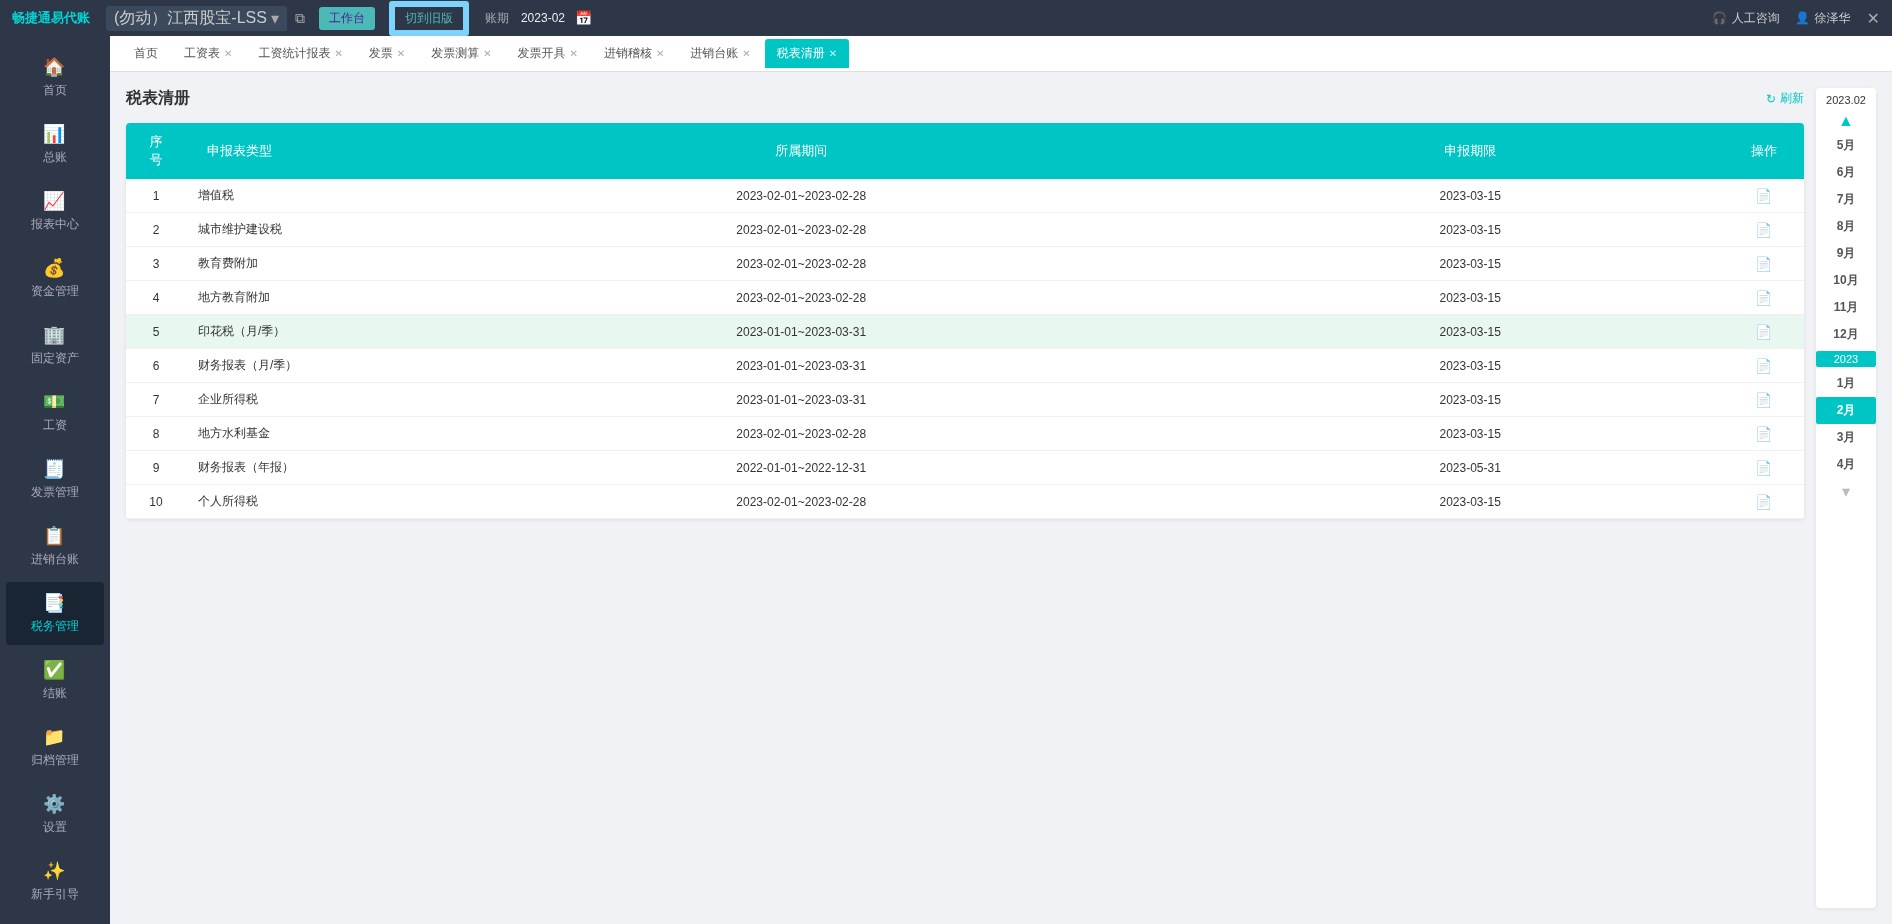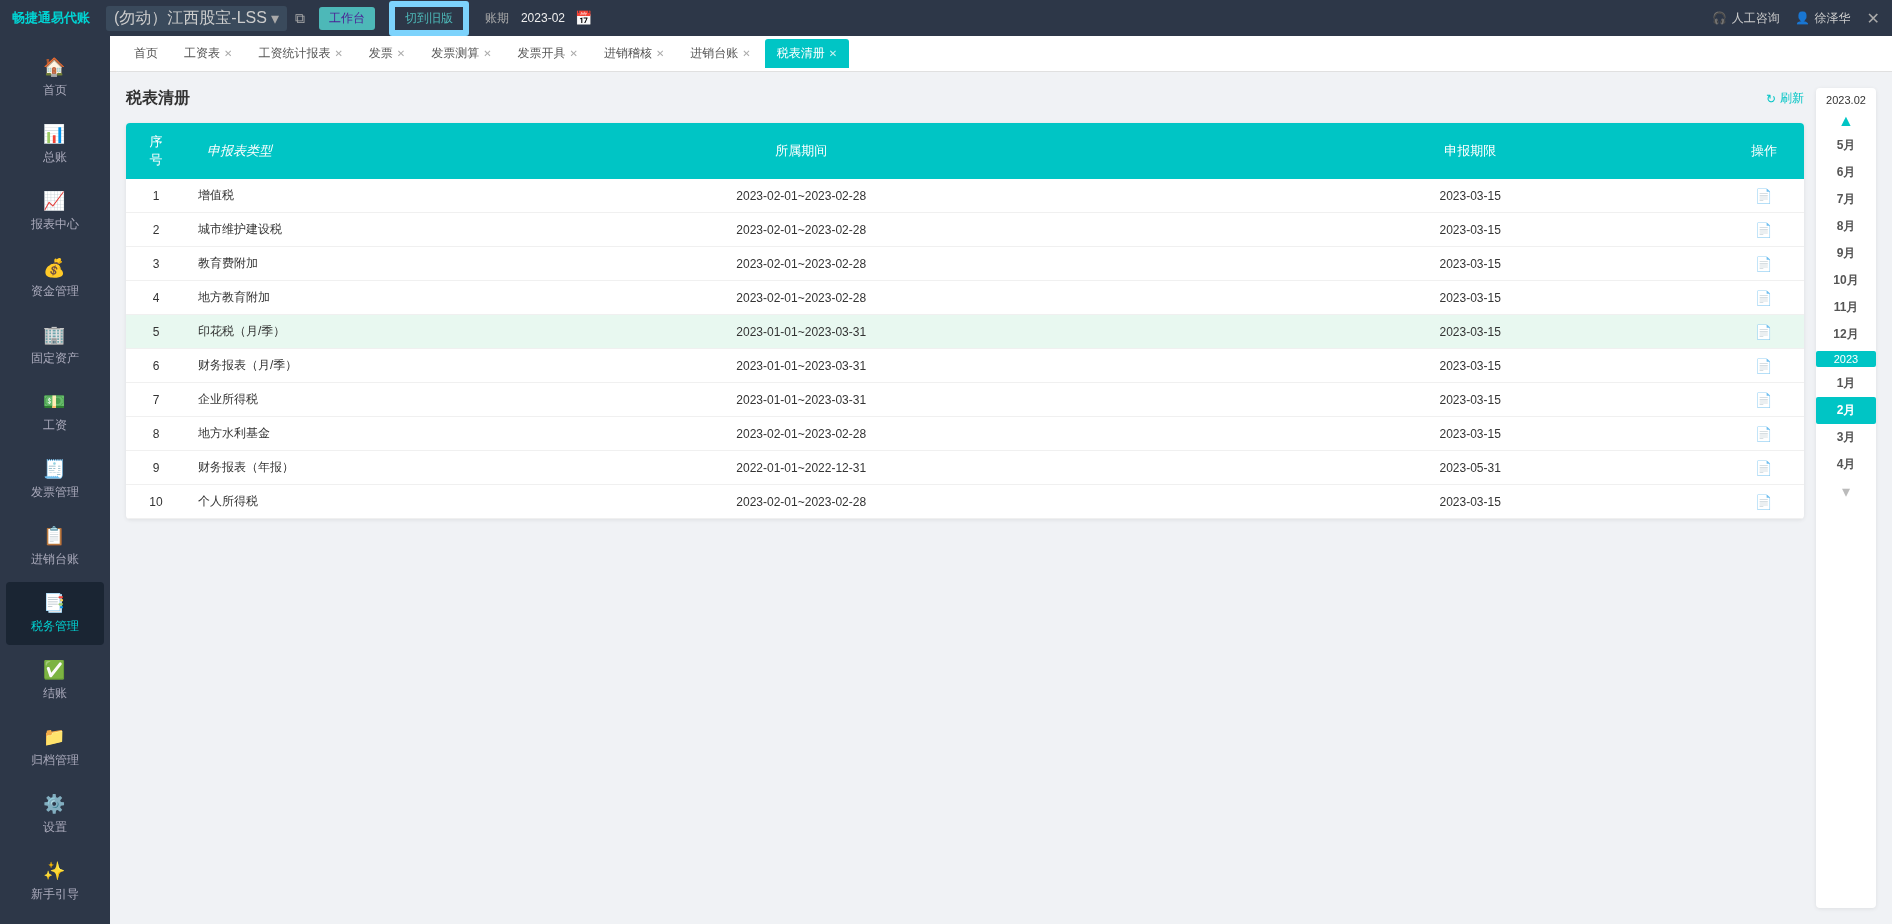--- a/index.html
+++ b/index.html
@@ -38,21 +38,21 @@
 
     
     .page-header { display: flex; align-items: center; justify-content: space-between; margin-bottom: 14px; }
     .page-title { font-size: 16px; font-weight: bold; color: #333; }
     .refresh-btn { color: #00c5c5; font-size: 12px; cursor: pointer; display: flex; align-items: center; gap: 4px; }
 
     
     .data-table { width: 100%; border-collapse: collapse; background: white; border-radius: 4px; overflow: hidden; box-shadow: 0 1px 4px rgba(0,0,0,0.08); }
     .data-table thead tr { background: #00c5c5; color: white; }
     .data-table th { padding: 10px 21px; text-align: center; font-size: 13px; font-weight: normal; }
-    .data-table th.left { text-align: left; font-style: italic; }
+    .data-table th.left { text-align: left; }
     .data-table td { padding: 8px 12px; text-align: center; font-size: 12px; border-bottom: 1px solid #f0f0f0; }
     .data-table td.left { text-align: left; }
     .data-table tbody tr.highlighted { background: #e8f8f0; }
     .action-icon { color: #aaa; cursor: pointer; font-size: 14px; }
 
     
     .right-panel { width: 60px; background: white; border-radius: 4px; box-shadow: 0 1px 4px rgba(0,0,0,0.08); display: flex; flex-direction: column; align-items: center; padding: 6px 0; flex-shrink: 0; font-size: 12px; }
     .right-panel-nav { color: #00c5c5; cursor: pointer; font-size: 16px; margin: 2px 0; }
     .month-item { width: 100%; text-align: center; padding: 5px 0; cursor: pointer; color: #555; font-size: 12px; font-weight: bold; }
     .month-item.active { background: #00c5c5; color: white; border-radius: 2px; }

